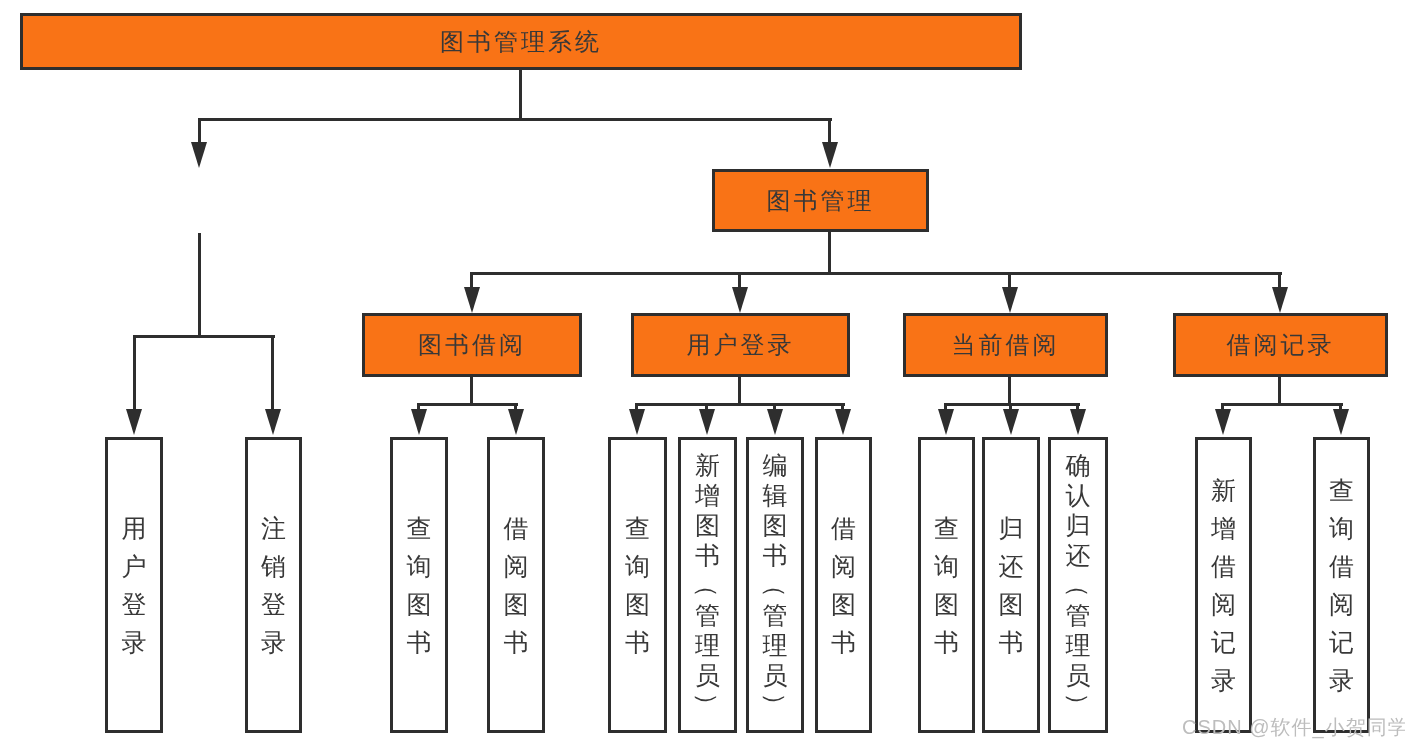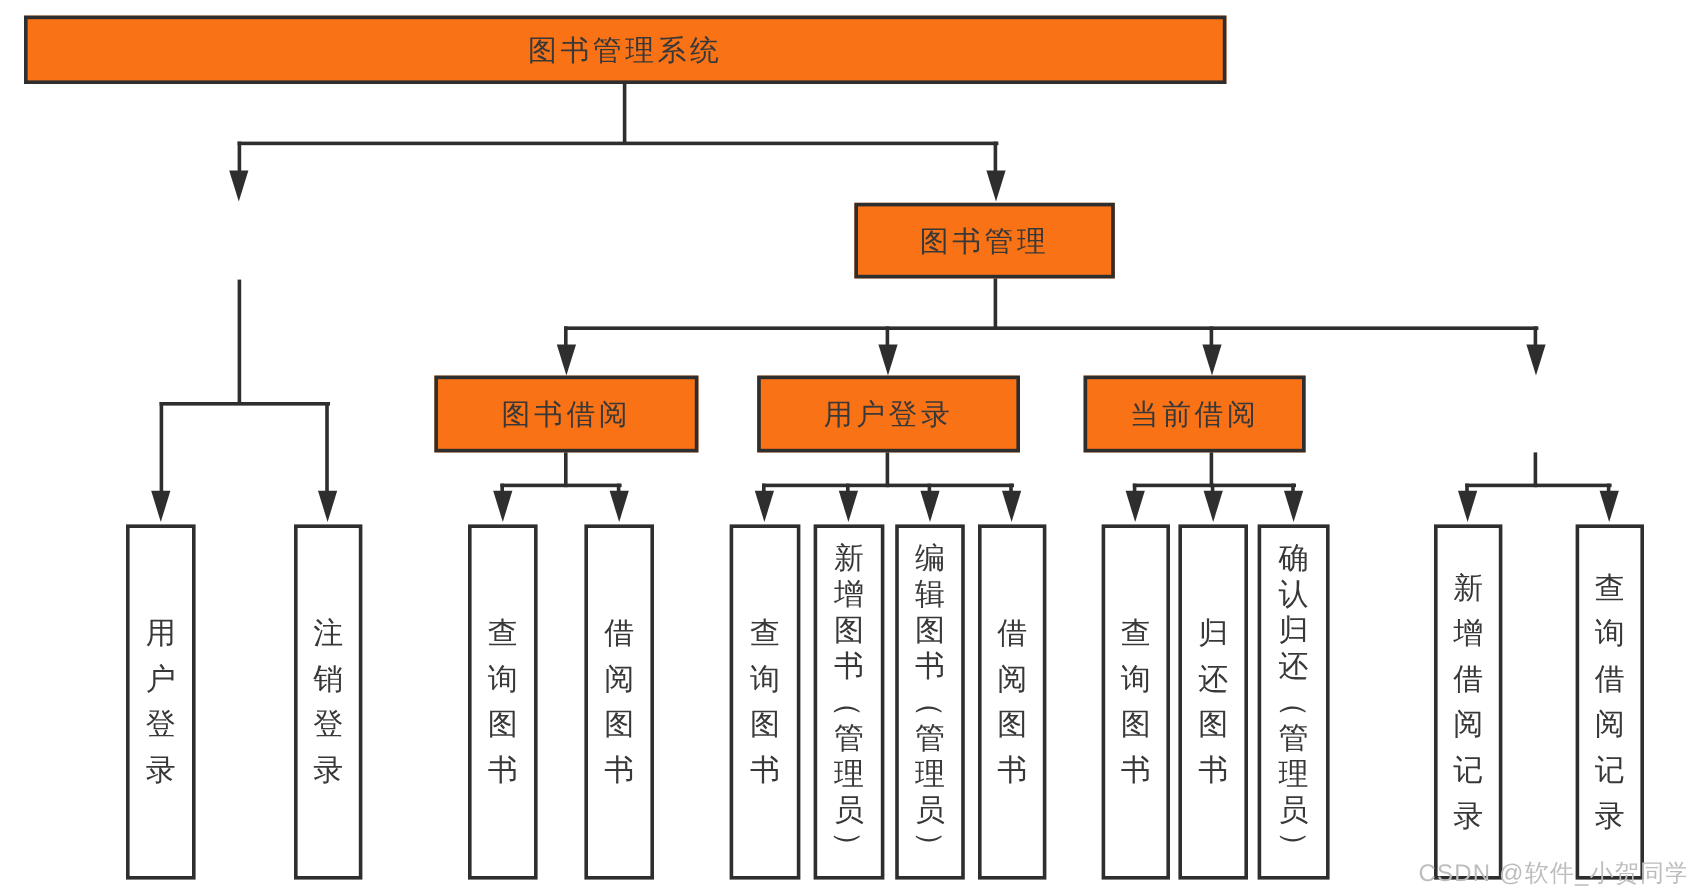--- a/index.html
+++ b/index.html
@@ -75,22 +75,25 @@
   <div class="arrow" style="left:1002px;top:287px;"></div>
   <div class="vline" style="left:1278px;top:272px;height:18px;"></div>
   <div class="arrow" style="left:1272px;top:287px;"></div>
 
   <div class="hbox" style="left:362px;top:313px;width:220px;height:64px;">
     <span>图书借阅</span>
   </div>
   <div class="hbox" style="left:631px;top:313px;width:219px;height:64px;">
     <span>用户登录</span>
   </div>
-  <div class="hbox" style="left:903px;top:313px;width:185px;height:64px;">
+  <div class="hbox" style="left:903px;top:313px;width:205px;height:64px;">
     <span>当前借阅</span>
+  </div>
+  <div class="hbox" style="left:1173px;top:313px;width:215px;height:64px;">
+    <span>借阅记录</span>
   </div>
 
   <div class="vline" style="left:470px;top:377px;height:29px;"></div>
   <div class="hline" style="left:417px;top:403px;width:101px;"></div>
   <div class="vline" style="left:417px;top:403px;height:10px;"></div>
   <div class="arrow" style="left:411px;top:409px;"></div>
   <div class="vline" style="left:514px;top:403px;height:10px;"></div>
   <div class="arrow" style="left:508px;top:409px;"></div>
 
   <div class="vline" style="left:738px;top:377px;height:29px;"></div>

